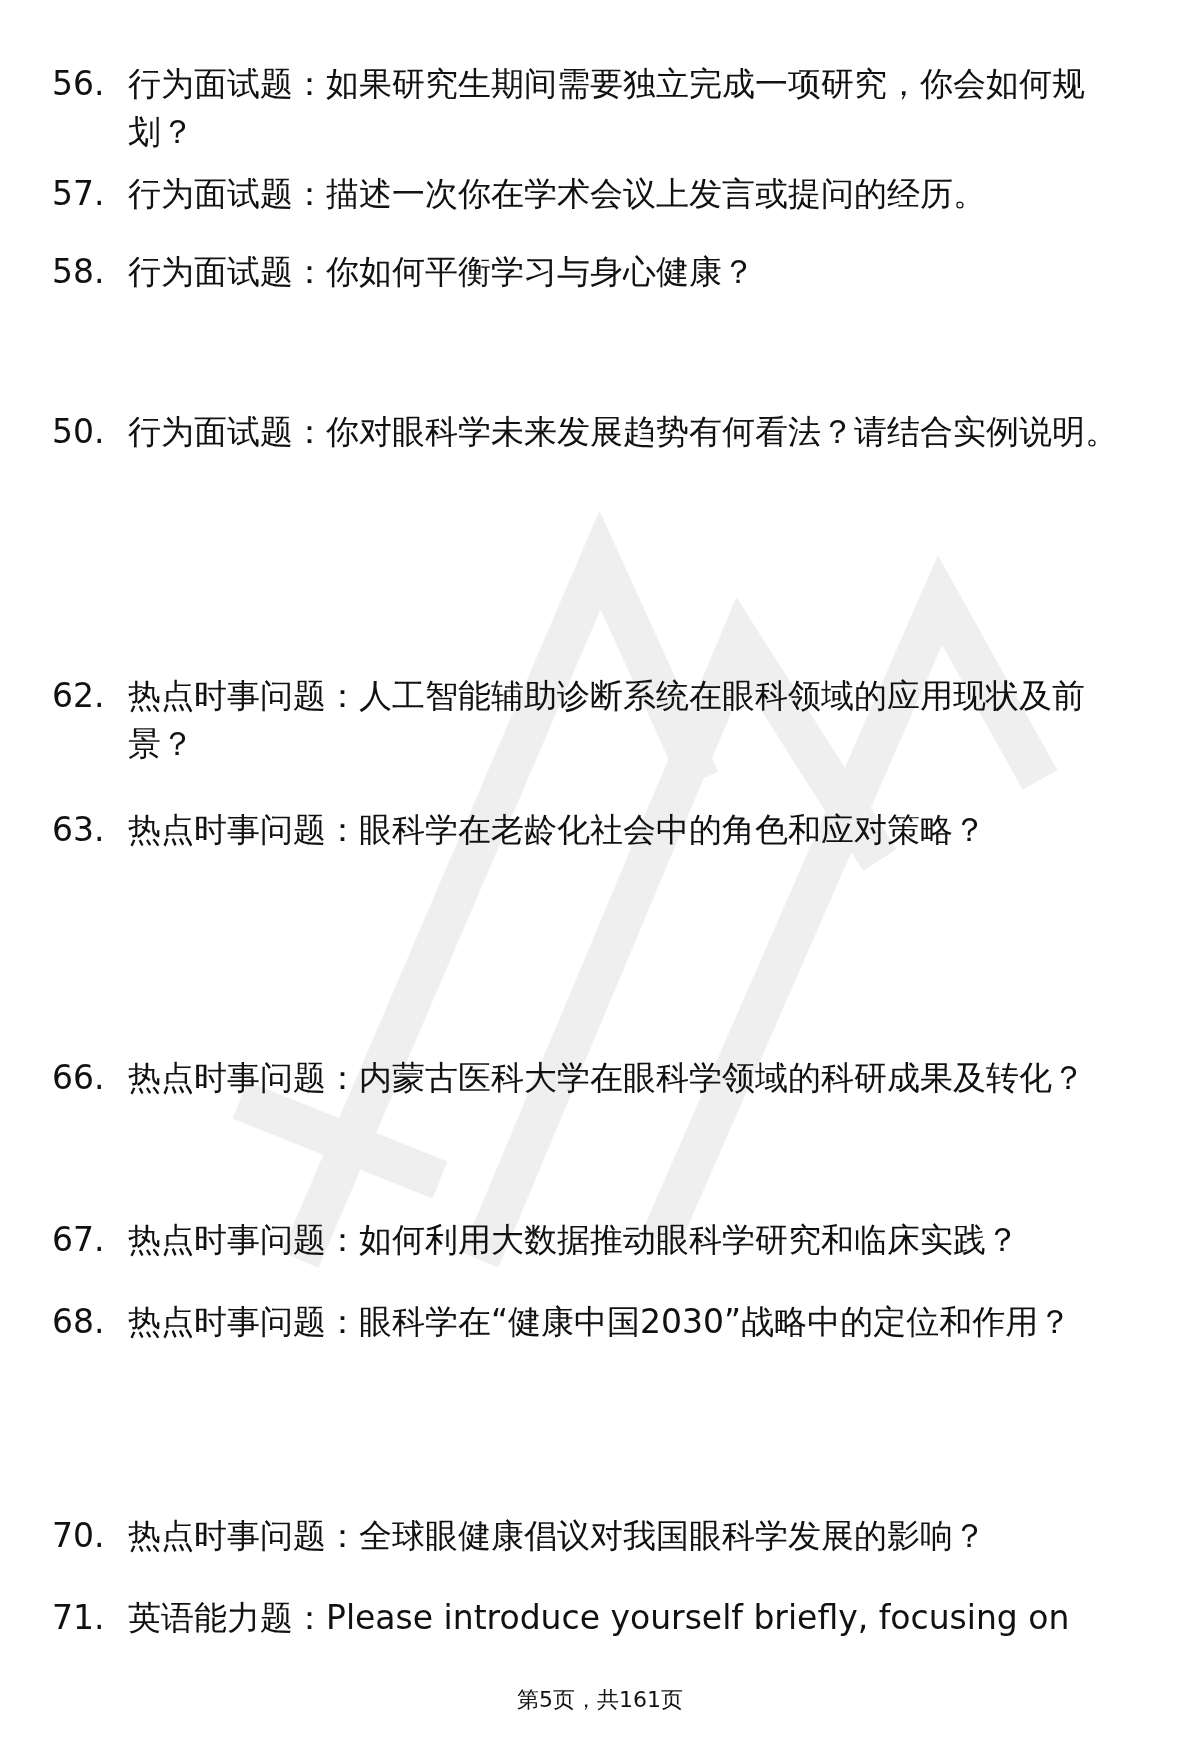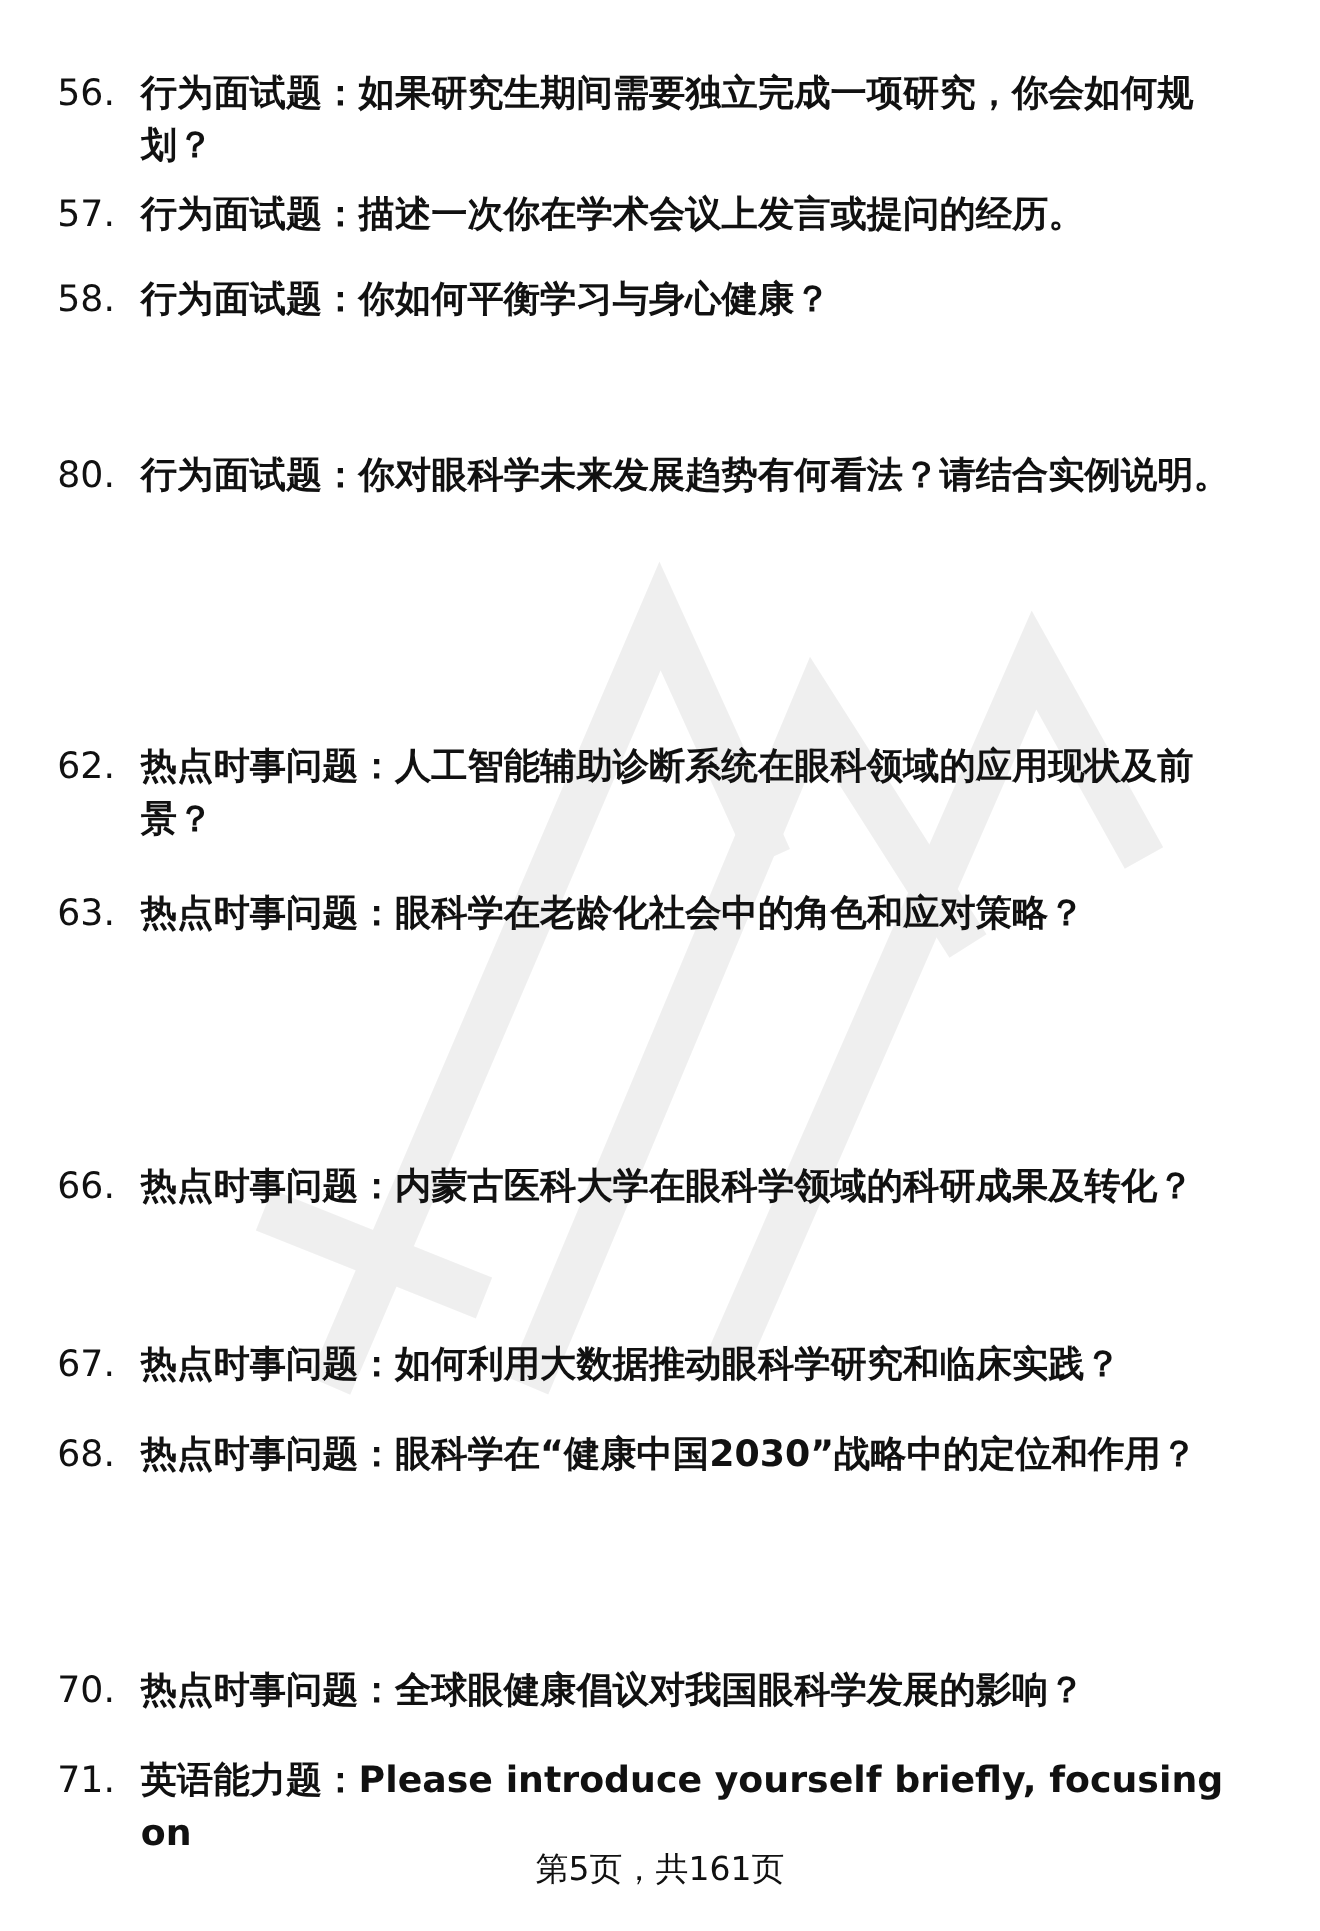--- a/index.html
+++ b/index.html
@@ -11,24 +11,24 @@
   .watermark {
     position: absolute; left: 180px; top: 480px; width: 900px; height: 800px;
     pointer-events: none; opacity: 0.06;
   }
   .page { position: absolute; left: 0; top: 0; width: 1200px; height: 1638px; }
   .q {
     position: absolute; left: 52px; width: 1100px;
     font-size: 33px; line-height: 48px; display: flex;
   }
   .q .num { width: 76px; flex: 0 0 76px; }
-  .q .body { width: 1010px; font-weight: bold; }
+  .q .body { width: 1010px; }
   .footer {
     position: absolute; top: 1680px; left: 0; width: 1200px; text-align: center;
-    font-size: 30px; line-height: 40px;
+    font-size: 22px; line-height: 40px;
   }
 </style>
 </head>
 <body>
 
 <svg class="watermark" viewBox="0 0 900 800">
   <g fill="none" stroke="#000" stroke-width="40">
     <path d="M120 780 L420 80 L520 300"></path>
     <path d="M300 780 L560 160 L700 380"></path>
     <path d="M480 760 L760 120 L860 300"></path>
@@ -43,21 +43,21 @@
   </div>
   <div class="q" style="top:170px">
     <span class="num">57.</span>
     <span class="body"><span>行为面试题</span><span>：</span><span>描述一次你在学术会议上发言或提问的经历。</span></span>
   </div>
   <div class="q" style="top:248px">
     <span class="num">58.</span>
     <span class="body"><span>行为面试题</span><span>：</span><span>你如何平衡学习与身心健康？</span></span>
   </div>
   <div class="q" style="top:408px">
-    <span class="num">80.</span>
+    <span class="num">50.</span>
     <span class="body"><span>行为面试题</span><span>：</span><span>你对眼科学未来发展趋势有何看法？请结合实例说明。</span></span>
   </div>
   <div class="q" style="top:672px">
     <span class="num">62.</span>
     <span class="body"><span>热点时事问题</span><span>：</span><span>人工智能辅助诊断系统在眼科领域的应用现状及前景？</span></span>
   </div>
   <div class="q" style="top:806px">
     <span class="num">63.</span>
     <span class="body"><span>热点时事问题</span><span>：</span><span>眼科学在老龄化社会中的角色和应对策略？</span></span>
   </div>

